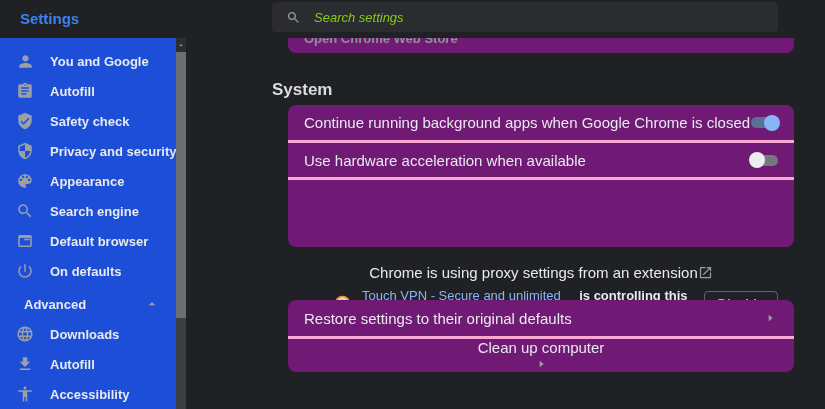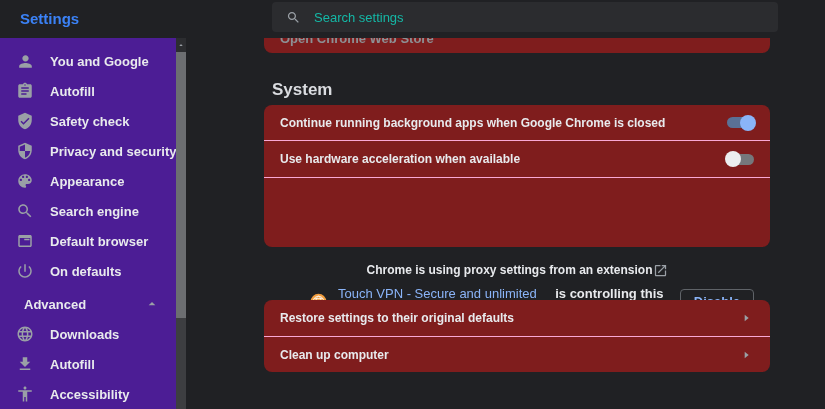--- a/index.html
+++ b/index.html
@@ -5,52 +5,52 @@
   html,body{margin:0;padding:0;background:#202124;}
   .page{position:relative;width:825px;height:409px;background:#202124;overflow:hidden;
         font-family:"Liberation Sans","DejaVu Sans",sans-serif;font-size:13px;color:#e8eaed;}
 
   
   .topbar{position:absolute;left:0;top:0;width:825px;height:38px;background:#202124;}
   .app-title{position:absolute;left:20px;top:0;line-height:38px;font-size:15px;font-weight:700;color:#3b82f6;}
   .searchbox{position:absolute;left:272px;top:2px;width:506px;height:30px;background:#2b2c2f;
              border-radius:4px;display:flex;align-items:center;}
   .searchbox svg{margin-left:14px;flex:none;}
-  .search-placeholder{margin-left:13px;color:#14b8a6;font-size:13px;}
-
-  
-  .sidebar{position:absolute;left:0;top:38px;width:176px;height:371px;background:#4c1d95;}
+  .search-placeholder{margin-left:13px;color:#84cc16;font-size:13px;font-style:italic;}
+
+  
+  .sidebar{position:absolute;left:0;top:38px;width:176px;height:371px;background:#1d4ed8;}
   .side-item{position:absolute;left:0;width:176px;height:30px;display:flex;align-items:center;cursor:pointer;}
   .side-item .ic{width:20px;height:20px;margin-left:15px;flex:none;display:flex;align-items:center;justify-content:center;}
   .side-item .lbl{margin-left:15px;font-weight:700;font-size:13px;color:#e8eaed;white-space:nowrap;}
   .adv-row{position:absolute;left:0;top:251px;width:176px;height:30px;display:flex;align-items:center;cursor:pointer;}
   .adv-row .lbl{margin-left:24px;font-weight:700;font-size:13px;color:#e8eaed;}
   .adv-row .caret{position:absolute;left:144px;top:7px;}
 
   
   .scrollbar{position:absolute;left:176px;top:38px;width:10px;height:371px;background:#3d3e41;}
   .sb-btn{position:absolute;left:0;top:0;width:10px;height:14px;background:#2c2d30;display:flex;align-items:center;justify-content:center;cursor:pointer;}
   .sb-thumb{position:absolute;left:0;top:14px;width:10px;height:266px;background:#6c6e71;cursor:pointer;}
 
   
-  .card{position:absolute;left:264px;width:506px;background:#7f1d1d;border-radius:8px;}
+  .card{position:absolute;left:288px;width:506px;background:#701a75;border-radius:8px;}
   .clipped-card{top:38px;height:15px;border-radius:0 0 8px 8px;overflow:hidden;}
   .clipped-card .txt{position:absolute;top:-7px;left:16px;color:#8d9094;font-weight:700;white-space:nowrap;}
 
   .section-heading{position:absolute;left:272px;font-size:17px;font-weight:700;color:#dadce0;}
   .h-system{top:80px;}
   .h-reset{top:273px;}
 
   .card-system{top:105px;height:142px;}
   .card-reset{top:300px;height:72px;}
 
   .row{position:absolute;left:0;width:506px;box-sizing:border-box;padding:0 16px;display:flex;
        align-items:center;justify-content:space-between;cursor:pointer;}
-  .row .row-label{font-weight:700;color:#e8eaed;font-size:12px;}
-  .divider{border-top:1px solid #f9a8d4;}
+  .row .row-label{font-weight:400;color:#e8eaed;font-size:15px;}
+  .divider{border-top:3px solid #f9a8d4;}
 
   
   .toggle{position:relative;width:27px;height:11px;border-radius:6px;flex:none;cursor:pointer;}
   .toggle .knob{position:absolute;top:-2.5px;width:16px;height:16px;border-radius:50%;}
   .toggle.on{background:#5a7196;}
   .toggle.on .knob{right:-2px;background:#8ab4f8;}
   .toggle.off{background:#75787c;}
   .toggle.off .knob{left:-2px;background:#eceef0;}
 
   
@@ -245,21 +245,21 @@
   </div>
 
 
   <div class="card card-reset">
     <div class="row" style="top:0;height:36px;gap:8px;">
       <span class="row-label">Restore settings to their original defaults</span>
       <svg width="16" height="16" viewBox="0 0 24 24" fill="#9aa0a6">
           <path d="M10 17V7l6 5-6 5z"></path>
         </svg>
     </div>
-    <div class="row divider" style="top:36px;height:36px;">
+    <div class="row divider" style="top:36px;height:36px;flex-direction:column;">
       <span class="row-label">Clean up computer</span>
       <svg width="16" height="16" viewBox="0 0 24 24" fill="#9aa0a6">
           <path d="M10 17V7l6 5-6 5z"></path>
         </svg>
     </div>
   </div>
 
 </div>
 
 </body></html>

